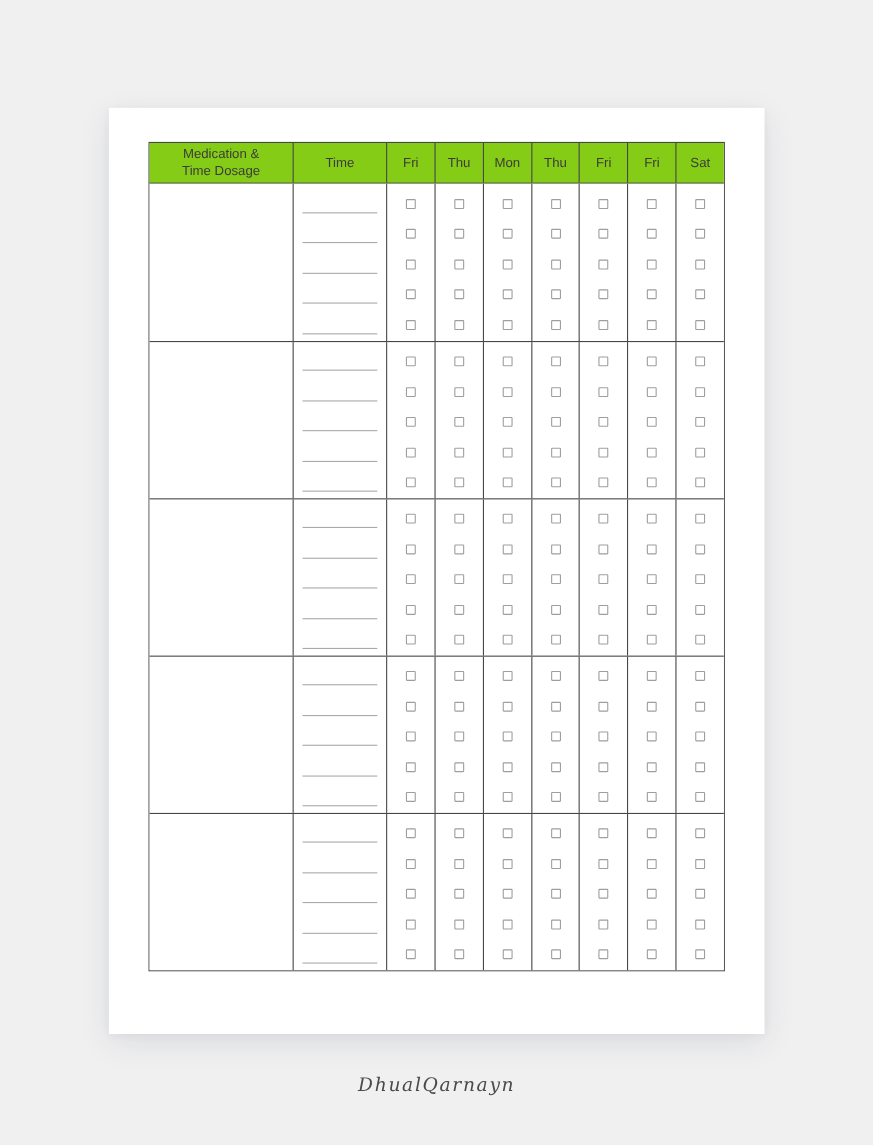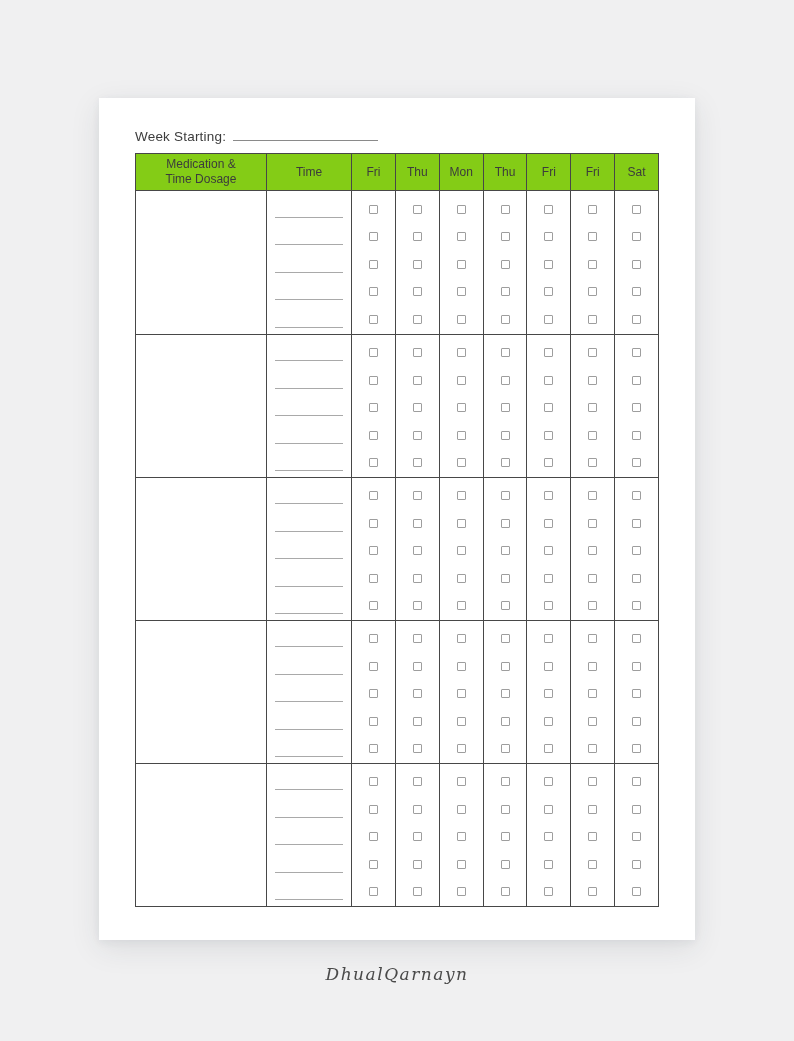--- a/index.html
+++ b/index.html
@@ -91,38 +91,34 @@
     display: block;
     width: 9px;
     height: 9px;
     border: 1px solid #9e9e9e;
     border-radius: 1px;
     background: #ffffff;
     margin-bottom: 7px;
     cursor: pointer;
   }
   .signature {
-    margin-top: 24px;
+    margin-top: 37px;
     text-align: center;
     font-family: "DejaVu Serif", cursive;
     font-style: italic;
     font-size: 17px;
     letter-spacing: 1.5px;
     color: #4a4a4a;
   }
 </style>
 </head>
 <body>
 
 <div class="page-card">
 
-  <div class="week-row">
-    <span class="week-label">Week Starting:</span>
-    <span class="week-line"></span>
-  </div>
 
   <div class="med-table">
     <div class="thead">
       <div class="cell c-med">
         <div>
           <span style="display:block">Medication &amp;</span>
           <span style="display:block">Time Dosage</span>
         </div>
       </div>
       <div class="cell c-time">Time</div>

